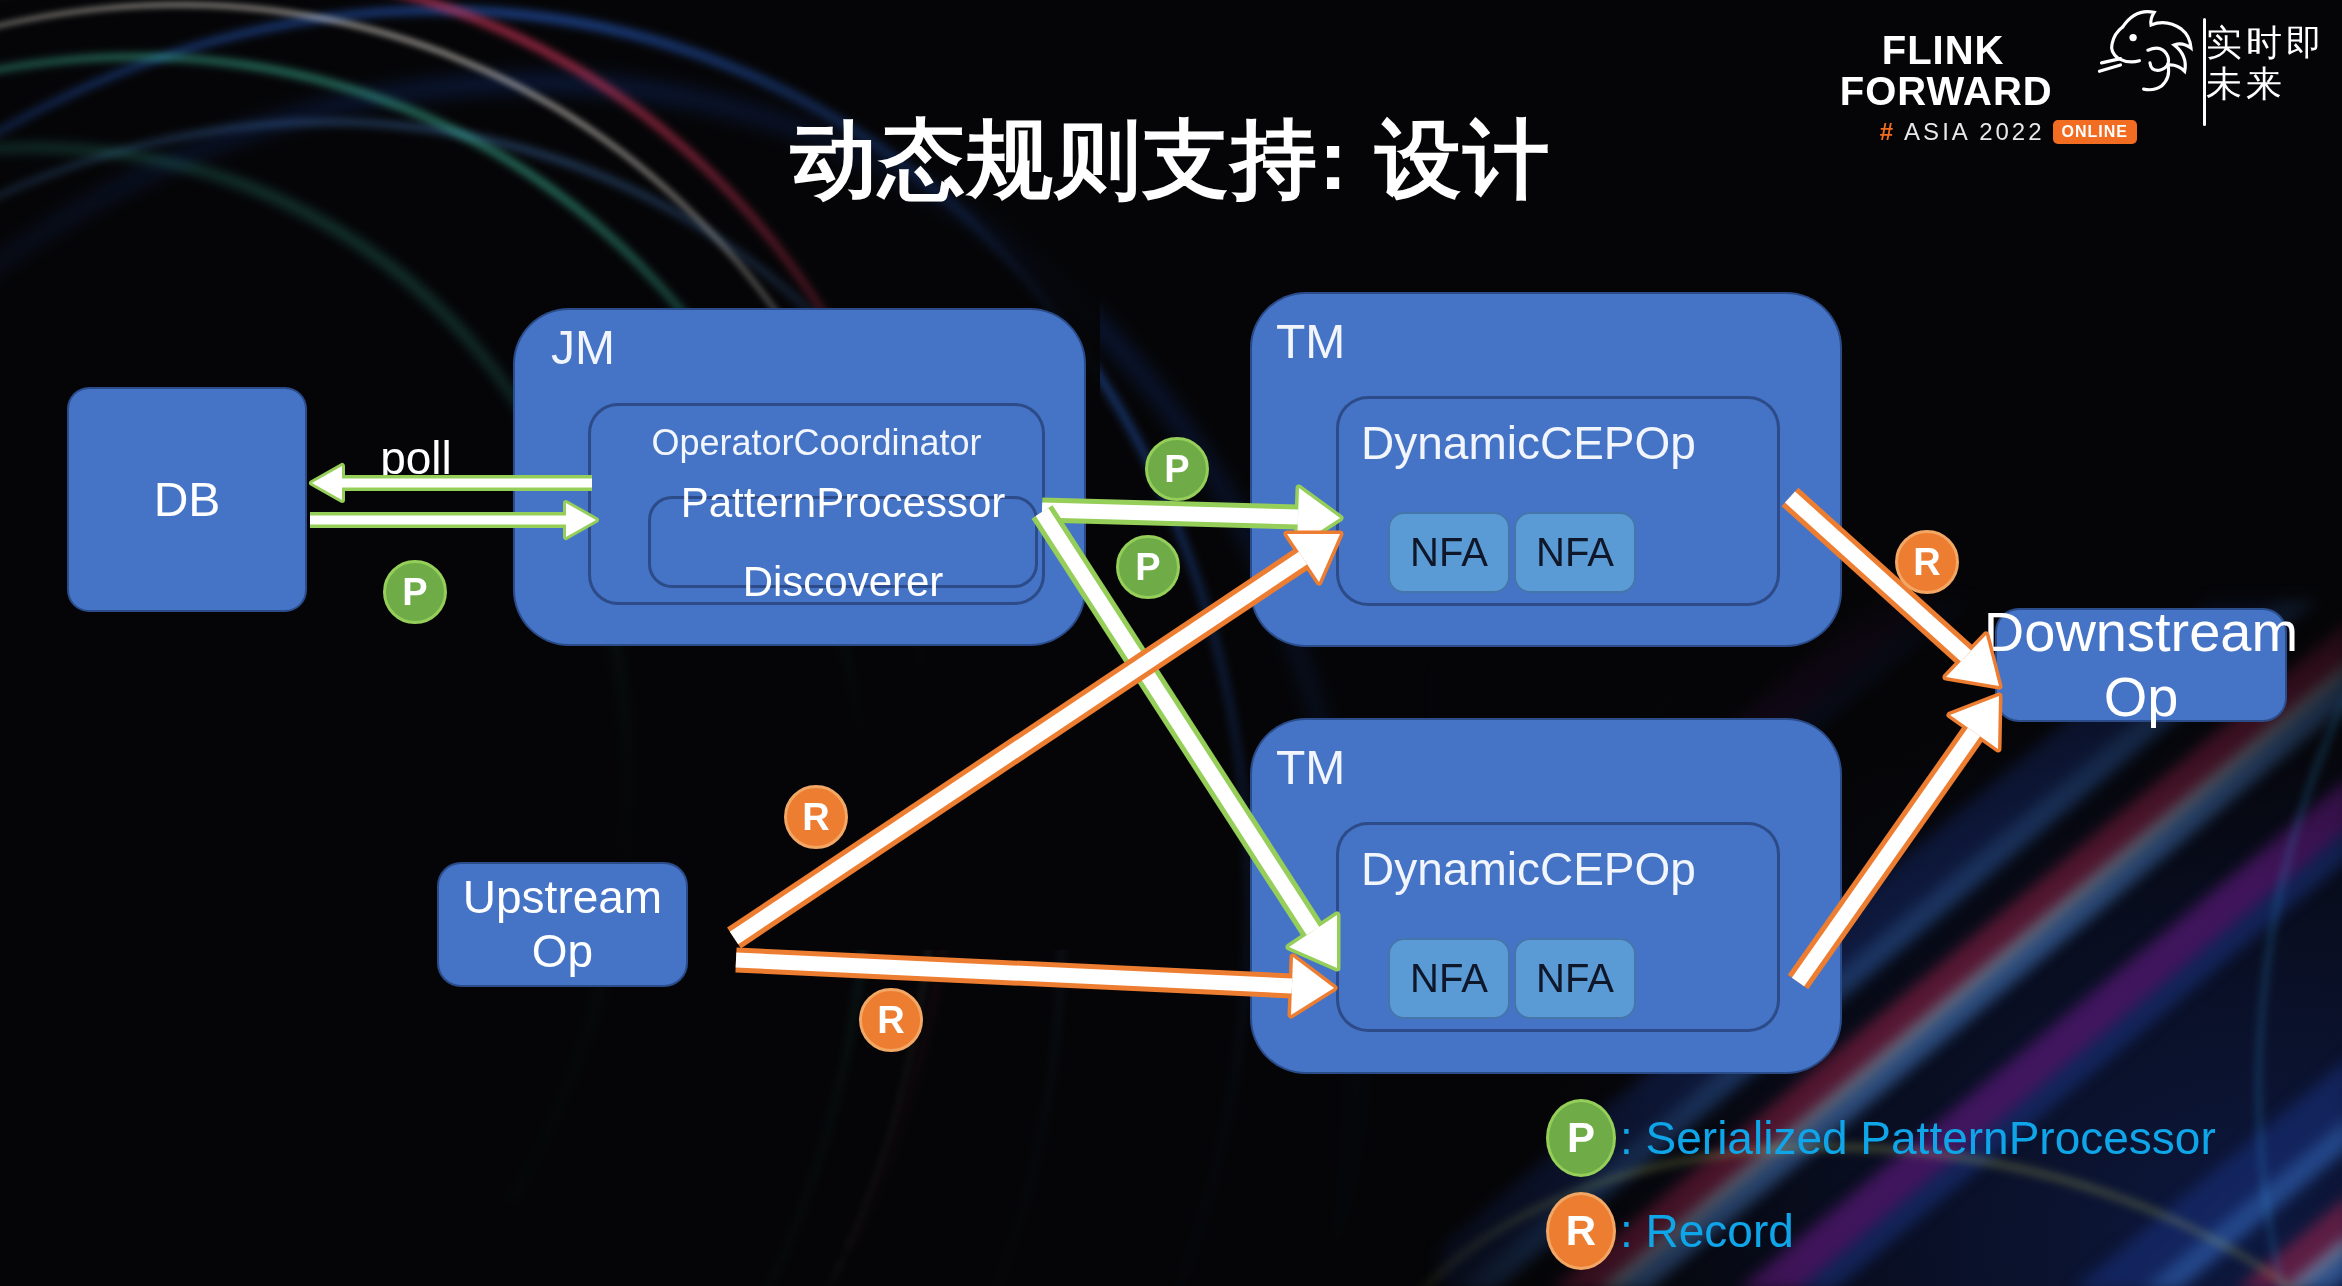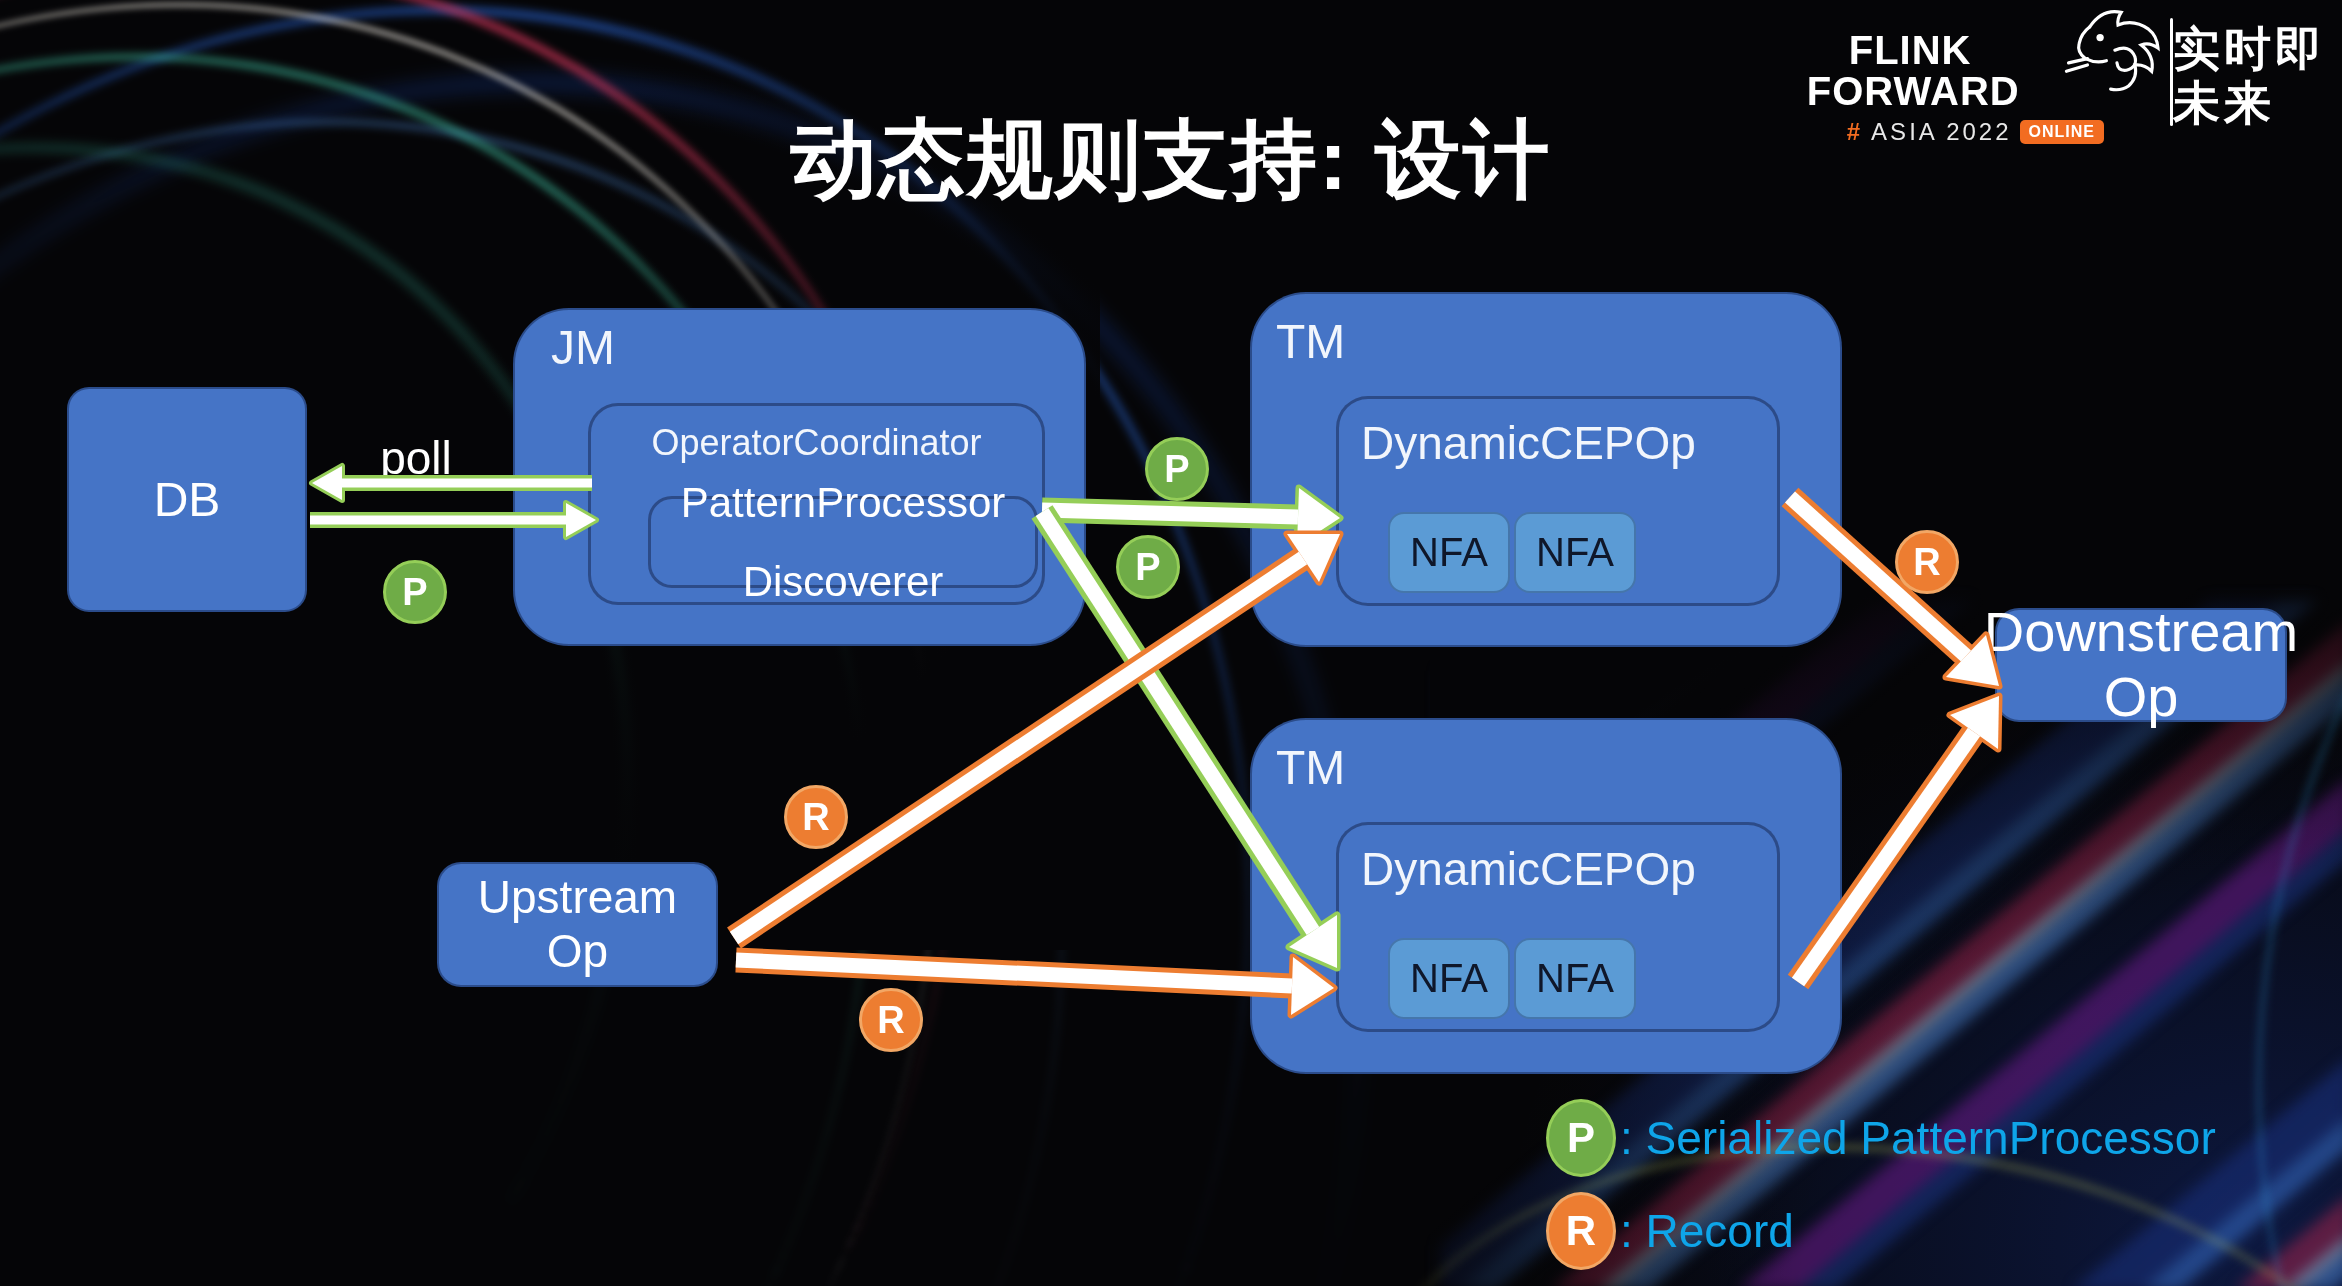--- a/index.html
+++ b/index.html
@@ -35,21 +35,21 @@
   
   #logo{position:absolute;right:16px;top:4px;display:flex;align-items:flex-start;}
   #logo .textcol{position:relative;text-align:left;padding-top:26px;}
   #logo .l1{font-size:40px;font-weight:bold;letter-spacing:1px;line-height:1.0;padding-left:42px;}
   #logo .l2{font-size:40px;font-weight:bold;letter-spacing:1px;line-height:1.05;}
   #logo .l3{margin-top:6px;font-size:24px;letter-spacing:3px;color:#e8e8e8;display:flex;align-items:center;gap:8px;padding-left:40px;}
   #logo .hash{color:var(--logo-orange);font-weight:bold;}
   #logo .online{background:var(--logo-orange);color:#fff;font-size:16px;font-weight:bold;letter-spacing:1px;padding:3px 9px;border-radius:5px;}
   #squirrel{position:absolute;right:-74px;top:2px;}
   #logo .sep{width:3px;height:108px;background:#fff;border-radius:2px;margin-top:14px;margin-left:66px;}
-  #logo .cjk{margin-top:18px;font-size:47px;letter-spacing:4px;line-height:1.15;font-weight:700;color:#fff;}
+  #logo .cjk{margin-top:18px;font-size:36px;letter-spacing:4px;line-height:1.15;font-weight:400;color:#fff;}
 
   
   .box{position:absolute;background:var(--box-blue);border:2px solid rgba(12,28,66,.45);box-sizing:border-box;}
   .inner{background:var(--box-blue);border:3px solid rgba(28,48,95,.6);gap:31px;}
   .nfa{background:var(--nfa-blue);border:2px solid rgba(28,48,95,.35);display:flex;align-items:center;justify-content:center;font-size:40px;color:#0f172a;}
   .center2{display:flex;flex-direction:column;align-items:center;justify-content:center;text-align:center;color:#fff;}
   .seclabel{position:absolute;font-size:48px;color:#f2f6fc;}
 
   #box-db{left:67px;top:387px;width:240px;height:225px;border-radius:22px;display:flex;align-items:center;justify-content:center;font-size:48px;}
   #box-jm{left:513px;top:308px;width:573px;height:338px;border-radius:56px;}
@@ -62,21 +62,21 @@
   #box-dcep-top{left:1336px;top:396px;width:444px;height:210px;border-radius:32px;}
   #lbl-dcep-top{position:absolute;left:1361px;top:416px;font-size:46px;color:#f2f6fc;}
   #nfa-t1{left:1388px;top:512px;width:118px;height:77px;border-radius:16px;position:absolute;}
   #nfa-t2{left:1514px;top:512px;width:118px;height:77px;border-radius:16px;position:absolute;}
   #box-tm-bot{left:1250px;top:718px;width:592px;height:356px;border-radius:56px;}
   #lbl-tm-bot{left:1276px;top:740px;}
   #box-dcep-bot{left:1336px;top:822px;width:444px;height:210px;border-radius:32px;}
   #lbl-dcep-bot{position:absolute;left:1361px;top:842px;font-size:46px;color:#f2f6fc;}
   #nfa-b1{left:1388px;top:938px;width:118px;height:77px;border-radius:16px;position:absolute;}
   #nfa-b2{left:1514px;top:938px;width:118px;height:77px;border-radius:16px;position:absolute;}
-  #box-up{left:437px;top:862px;width:281px;height:125px;border-radius:24px;font-size:46px;line-height:1.16;}
+  #box-up{left:437px;top:862px;width:251px;height:125px;border-radius:24px;font-size:46px;line-height:1.16;}
   #box-down{left:1995px;top:608px;width:292px;height:114px;border-radius:24px;font-size:56px;line-height:1.16;}
   #lbl-poll{position:absolute;left:346px;top:431px;width:140px;text-align:center;font-size:46px;color:#fff;}
 
   
   #arrows{position:absolute;left:0;top:0;width:2342px;height:1286px;}
   .ag .ol{stroke:var(--arrow-green);}
   .ag .oh{fill:var(--arrow-green);stroke:var(--arrow-green);}
   .ao .ol{stroke:var(--badge-orange);}
   .ao .oh{fill:var(--badge-orange);stroke:var(--badge-orange);}
   .wl{stroke:#fff;}

